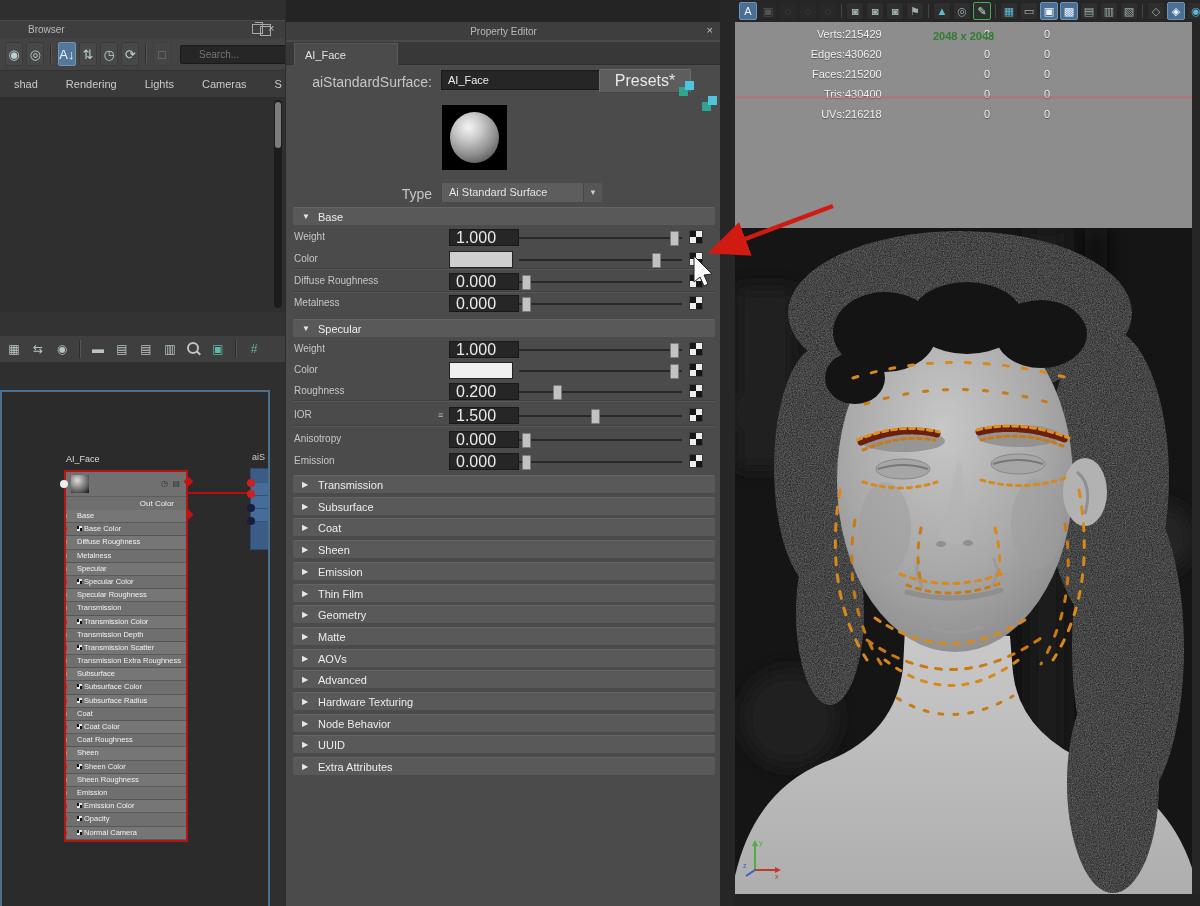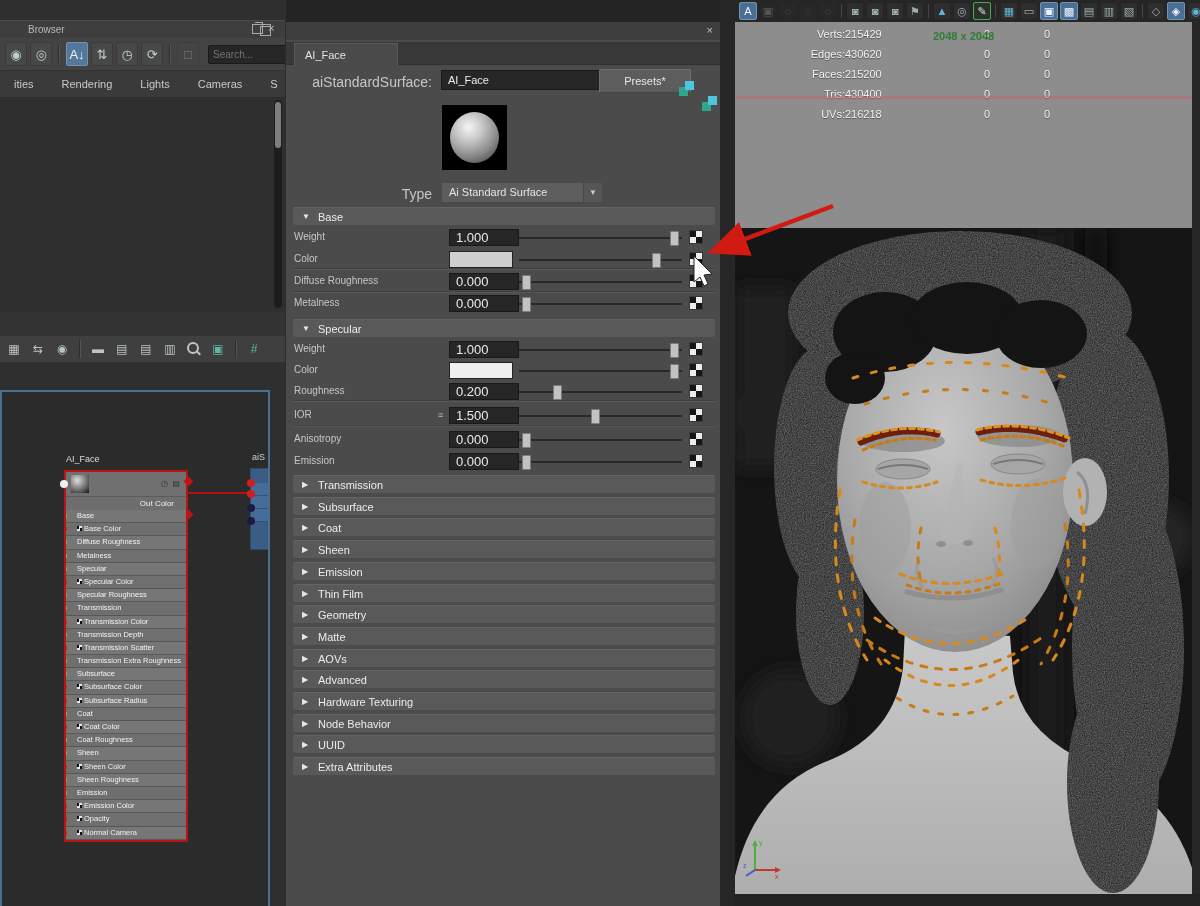--- a/index.html
+++ b/index.html
@@ -14,21 +14,21 @@
   .panel-title{font-size:10px;color:#b8b8b8;}
   #browser-title{left:28px;top:24px;}
   .float-ico{width:9px;height:8px;border:1px solid #a9a9a9;position:relative;}
   .float-ico::after{content:"";position:absolute;left:2px;top:-3px;width:7px;height:7px;border-top:1px solid #a9a9a9;border-right:1px solid #a9a9a9;}
   .close-x{font-size:11px;color:#c2c2c2;line-height:10px;}
   #browser-toolbar{left:0;top:38px;width:285px;height:32px;background:#434343;display:flex;align-items:center;gap:3px;padding-left:5px;border-bottom:1px solid #323232;}
   .tool-ico{width:22px;height:22px;display:flex;align-items:center;justify-content:center;font-size:13px;color:#bcd0d0;background:#484848;border:1px solid #3a3a3a;border-radius:2px;}
   .tool-ico.active{background:#55789a;border-color:#6f95b5;color:#eaf4ff;}
   .tool-ico.dim{opacity:.4;}
   .vdiv{width:1px;height:18px;background:#2d2d2d;border-right:1px solid #555;margin:0 3px;}
-  #browser-search{width:72px;height:17px;background:#262626;border:1px solid #1a1a1a;border-radius:2px;color:#9a9a9a;font-size:10px;padding:0 4px;margin-left:6px;font-family:inherit;}
+  #browser-search{width:72px;height:17px;background:#262626;border:1px solid #1a1a1a;border-radius:2px;color:#9a9a9a;font-size:10px;padding:0 18px;margin-left:6px;font-family:inherit;}
   #browser-tabs{left:0;top:71px;width:285px;height:26px;background:#3a3a3a;display:flex;align-items:center;border-bottom:1px solid #2d2d2d;}
   .browser-tab{font-size:11px;color:#cacaca;padding:0 14px;line-height:25px;}
   .tab-scroll{font-size:8px;color:#999;padding:0 3px;}
   #browser-content{left:0;top:97px;width:285px;height:215px;background:#0c0c0c;}
   .swatch-row{position:absolute;left:3px;top:3px;display:flex;gap:5px;}
   .swatch-tile{width:54px;border:2px solid #58c858;background:#111;}
   .swatch-img{width:50px;height:38px;}
   .swatch-img.checker{background:conic-gradient(#35b8b8 0 25%,#06282a 0 50%,#35b8b8 0 75%,#06282a 0) 0 0/16px 16px;}
   .swatch-img.shiny-sphere{background:radial-gradient(circle at 35% 30%,#f2f2f2 0 8%,#cdcdcd 30%,#5a5a5a 70%,#222 100%);border-radius:0;background-color:#1b1b1b;background-repeat:no-repeat;background-size:90% 90%;background-position:center;}
   .swatch-img.dark-sphere{background:radial-gradient(circle at 40% 35%,#585858,#2a2a2a 65%,#141414 100%);background-color:#101010;background-repeat:no-repeat;background-size:90% 90%;background-position:center;}
@@ -68,38 +68,38 @@
   #prop-top-strip{left:0;top:0;width:435px;height:22px;background:#242424;}
   #prop-title-bar{left:0;top:22px;width:435px;height:18px;background:#3e3e3e;}
   #prop-title{left:0;top:26px;width:435px;text-align:center;}
   #prop-float{right:26px;top:26px;}
   #prop-close{right:8px;top:25px;}
   #prop-tabstrip{left:0;top:42px;width:435px;height:22px;background:#383838;border-bottom:1px solid #303030;}
   #prop-tab{left:8px;top:43px;width:92px;height:21px;background:#4b4b4b;color:#e2e2e2;font-size:11px;display:flex;align-items:center;padding-left:10px;border:1px solid #5a5a5a;border-bottom:none;}
   .p-lbl{position:absolute;font-size:14px;color:#c6c6c6;text-align:right;}
   #ntype-lbl{left:0;top:74px;width:146px;}
   #name-field{left:155px;top:70px;width:150px;height:18px;background:#262626;border:1px solid #191919;color:#ececec;font-size:11px;padding:0 6px;font-family:inherit;}
-  #presets-btn{left:313px;top:69px;width:90px;height:22px;background:#5d5d5d;border:1px solid #6e6e6e;border-bottom-color:#454545;border-radius:2px;color:#e8e8e8;font-size:11px;display:flex;align-items:center;justify-content:center;}
+  #presets-btn{left:313px;top:69px;width:90px;height:22px;background:#5d5d5d;border:1px solid #6e6e6e;border-bottom-color:#454545;border-radius:2px;color:#e8e8e8;font-size:16px;display:flex;align-items:center;justify-content:center;}
   .teal-ico{width:15px;height:15px;position:relative;}
   .teal-ico::before{content:"";position:absolute;left:0;bottom:0;width:9px;height:9px;background:#2fa58f;}
   .teal-ico::after{content:"";position:absolute;right:0;top:0;width:9px;height:9px;background:#4fc4de;}
   #lookdev-ico{left:393px;top:71px;}
   #copytab-ico{left:416px;top:71px;}
   #sphere-preview{left:156px;top:105px;width:65px;height:65px;background:#000;}
   #sphere-preview::after{content:"";position:absolute;left:8px;top:7px;width:49px;height:51px;border-radius:50%;background:radial-gradient(circle at 38% 30%,#efefef 0 4%,#c9c9c9 28%,#8d8d8d 60%,#3c3c3c 95%);}
   #type-lbl{left:0;top:186px;width:146px;}
   #type-dd{left:155px;top:182px;width:153px;height:19px;background:#5d5d5d;border:1px solid #4a4a4a;color:#e4e4e4;font-size:11px;line-height:18px;padding-left:7px;}
   #type-dd-arrow{position:absolute;right:0;top:0;width:18px;height:100%;background:#565656;border-left:1px solid #474747;color:#cccccc;font-size:8px;display:flex;align-items:center;justify-content:center;}
   .sec-header{position:absolute;left:7px;width:422px;height:17px;background:#595959;border-radius:2px;display:flex;align-items:center;border-top:1px solid #646464;}
   .sec-tri{font-size:8px;color:#e8e8e8;margin-left:9px;width:16px;}
   .sec-lbl{font-size:11px;color:#ececec;}
   .p-row{position:absolute;left:0;width:435px;height:20px;}
   .p-row .lab{position:absolute;left:8px;top:3px;width:150px;font-size:10px;color:#c6c6c6;padding-right:8px;white-space:nowrap;}
   .p-row .suffix{position:absolute;left:152px;top:4px;font-size:9px;color:#b8b8b8;}
-  .p-field{position:absolute;left:163px;top:1px;width:62px;height:15px;background:#262626;border:1px solid #191919;color:#eaeaea;font-size:13px;line-height:15px;padding-left:6px;}
+  .p-field{position:absolute;left:163px;top:1px;width:62px;height:15px;background:#262626;border:1px solid #191919;color:#eaeaea;font-size:16px;line-height:15px;padding-left:6px;}
   .p-swatch{position:absolute;left:163px;top:1px;width:62px;height:15px;border:1px solid #222;}
   .p-track{position:absolute;left:233px;top:9px;width:163px;height:2px;background:#292929;}
   .p-handle{position:absolute;top:-6px;width:7px;height:13px;background:#c2c2c2;border:1px solid #7c7c7c;border-radius:1px;}
   .checker-btn{position:absolute;left:403px;top:2px;width:12px;height:12px;background:conic-gradient(#ededed 0 25%,#161616 0 50%,#ededed 0 75%,#161616 0);border:1px solid #3a3a3a;}
   .p-hr{position:absolute;left:7px;width:422px;height:1px;background:#414141;border-bottom:1px solid #575757;}
   
   #mid-gap{left:720px;top:0;width:15px;height:906px;background:#262626;}
   #viewport{left:735px;top:0;width:465px;height:906px;background:#191919;}
   #vp-toolbar{position:absolute;left:0;top:0;width:465px;height:22px;background:#262626;display:flex;align-items:center;gap:2px;padding-left:4px;overflow:hidden;}
   .vp-ico{width:16px;height:16px;flex:0 0 16px;display:flex;align-items:center;justify-content:center;font-size:11px;color:#9fb0b0;background:#2e2e2e;border:1px solid #242424;border-radius:2px;}
@@ -140,21 +140,21 @@
       <div class="vdiv"></div>
       <div class="tool-ico active">A↓</div>
       <div class="tool-ico">⇅</div>
       <div class="tool-ico">◷</div>
       <div class="tool-ico">⟳</div>
       <div class="vdiv"></div>
       <div class="tool-ico dim">□</div>
       <input id="browser-search" placeholder="Search..." style="">
     </div>
   <div id="browser-tabs" class="abs">
-      <div class="browser-tab">ities</div>
+      <div class="browser-tab">shad</div>
       <div class="browser-tab">Rendering</div>
       <div class="browser-tab">Lights</div>
       <div class="browser-tab">Cameras</div>
       <div class="browser-tab">S</div>
       <div class="tab-scroll">◀</div>
       <div class="tab-scroll">▶</div>
     </div>
   <div id="browser-scroll" class="abs"></div>
   <div id="browser-thumb" class="abs"></div>
 
@@ -226,20 +226,21 @@
         <div class="nb-dot" style="top:21px;background:#cf2020;"></div>
         <div class="nb-dot" style="top:35px;background:#1b1b40;"></div>
         <div class="nb-dot" style="top:48px;background:#1b1b40;"></div>
       </div>
     </div>
   </div>
 
   <div id="prop-panel" class="abs">
     <div id="prop-top-strip" class="abs"></div>
     <div id="prop-title-bar" class="abs"></div>
+    <div id="prop-title" class="abs panel-title">Property Editor</div>
     <div id="prop-float" class="abs float-ico"></div>
     <div id="prop-close" class="abs close-x">×</div>
     <div id="prop-tabstrip" class="abs"></div>
     <div id="prop-tab" class="abs">AI_Face</div>
 
     <div id="ntype-lbl" class="p-lbl">aiStandardSurface:</div>
     <input id="name-field" class="abs" value="AI_Face" style="">
     <div id="presets-btn" class="abs">Presets*</div>
     <div id="lookdev-ico" class="abs teal-ico"></div>
     <div id="copytab-ico" class="abs teal-ico"></div>

